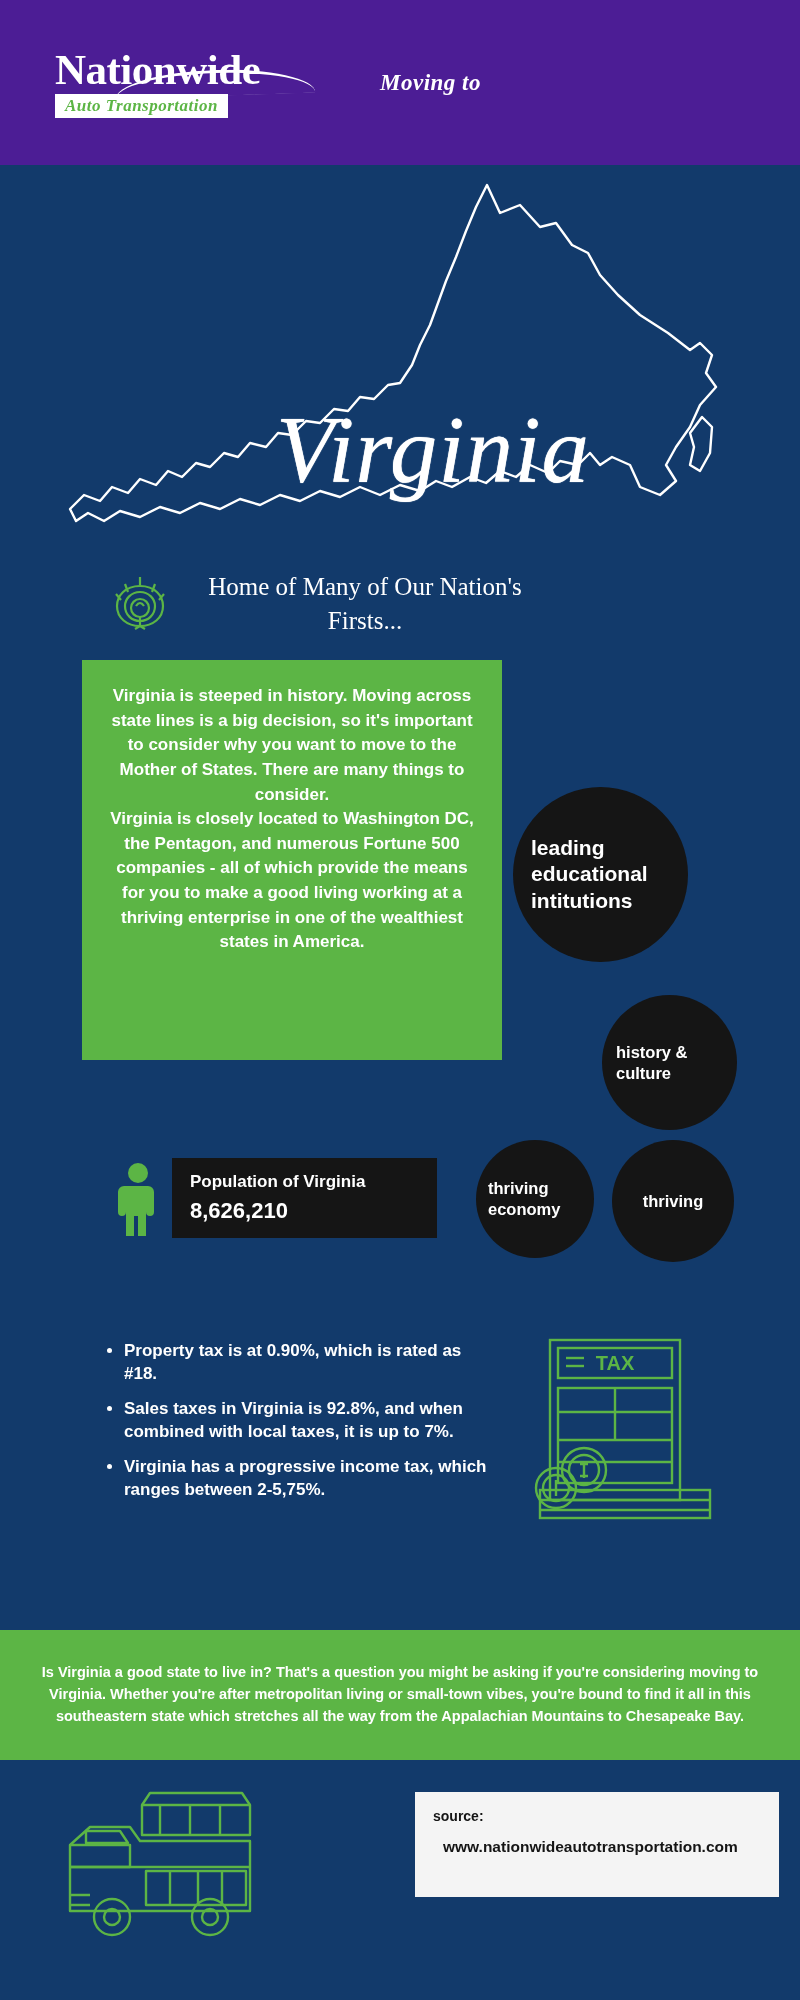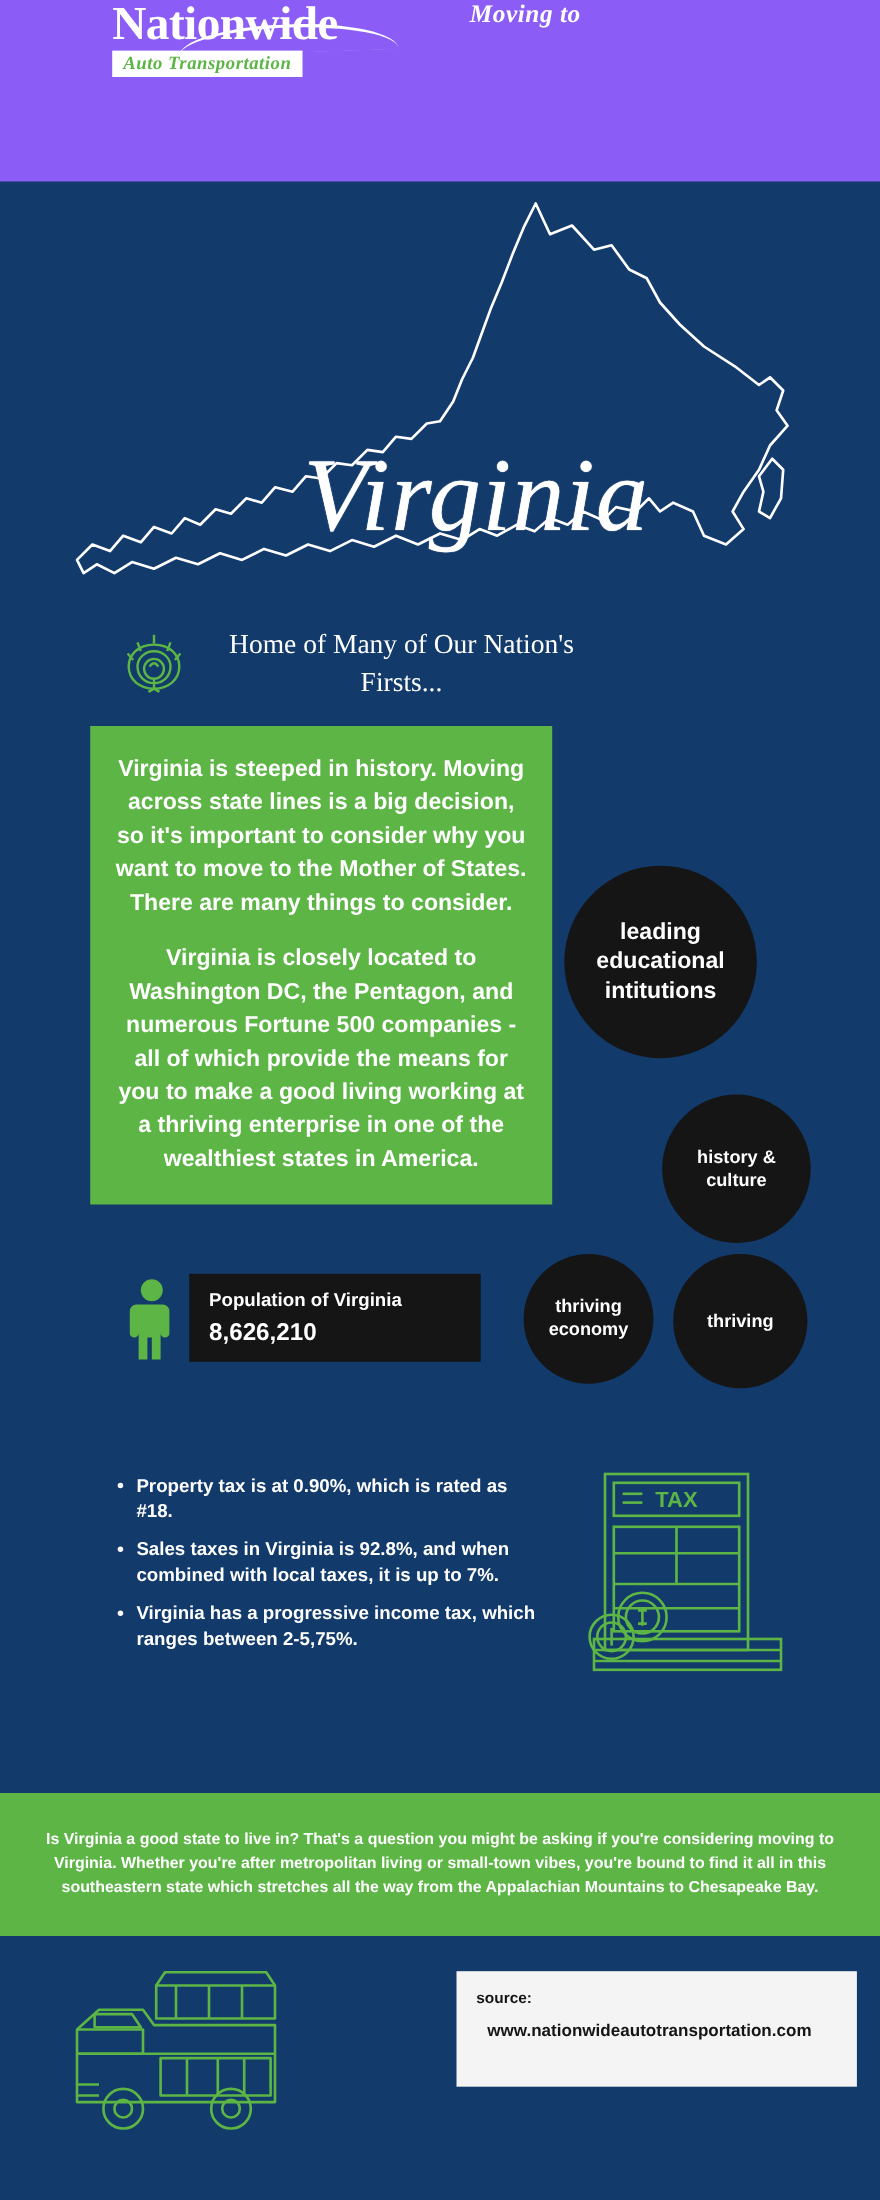--- a/index.html
+++ b/index.html
@@ -9,22 +9,22 @@
     background: #123a6b;
     font-family: "Liberation Sans", sans-serif;
     overflow: hidden;
     position: relative;
   }
   .page { width: 800px; height: 2000px; position: relative; background: #123a6b; }
 
   
   .header {
     position: absolute; left: 0; top: 0; width: 800px; height: 165px;
-    background: #8b5cf6;
-    display: flex; align-items: flex-start; padding-left: 47px;
+    background: #4c1d95;
+    display: flex; align-items: center;
   }
   .logo-wrap { margin-left: 55px; width: 265px; position: relative; }
   .logo-name {
     font-family: "Liberation Serif", serif;
     font-weight: bold; font-size: 43px; color: #ffffff; letter-spacing: -0.5px;
     line-height: 1.0;
   }
   .logo-swoosh {
     position: absolute; left: 60px; top: 22px; width: 200px; height: 26px;
     border-top: 3px solid #ffffff; border-radius: 50%/100% 100% 0 0;
@@ -55,33 +55,33 @@
     position: absolute; left: 200px; top: 570px; width: 330px;
     font-family: "Liberation Serif", serif; font-size: 25px; color: #ffffff;
     text-align: center; line-height: 1.35;
   }
   .turkey-icon { position: absolute; left: 105px; top: 572px; }
 
   
   .green-box {
     position: absolute; left: 82px; top: 660px; width: 420px; min-height: 400px;
     background: #5cb545; color: #ffffff; padding: 24px 22px 26px 22px;
-    font-size: 21px; font-weight: bold; line-height: 1.45; text-align: center;
-  }
-  .green-box p + p { margin-top: 20px; }
+    font-size: 17px; font-weight: bold; line-height: 1.45; text-align: center;
+  }
+  .green-box p + p { margin-top: 0; }
 
   
   .attr-title {
     position: absolute; left: 520px; top: 690px; width: 240px;
     text-align: center; font-family: "Liberation Serif", serif;
     font-size: 22px; color: #ffffff; line-height: 1.4;
   }
   .bubble {
     position: absolute; border-radius: 50%; background: #151515; color: #ffffff;
-    display: flex; align-items: center; justify-content: center; text-align: center;
+    display: flex; align-items: center; justify-content: center; text-align: left;
     font-weight: bold; line-height: 1.25;
   }
   .b0 { left: 513px; top: 787px; width: 175px; height: 175px; font-size: 21px; padding: 0 18px; }
   .b1 { left: 452px; top: 995px; width: 135px; height: 135px; font-size: 16.5px; padding: 0 14px; }
   .b2 { left: 602px; top: 995px; width: 135px; height: 135px; font-size: 16.5px; padding: 0 14px; }
   .b3 { left: 476px; top: 1140px; width: 118px; height: 118px; font-size: 16.5px; padding: 0 12px; }
   .b4 { left: 612px; top: 1140px; width: 122px; height: 122px; font-size: 16.5px; padding: 0 10px; }
 
   
   .pop-box {

